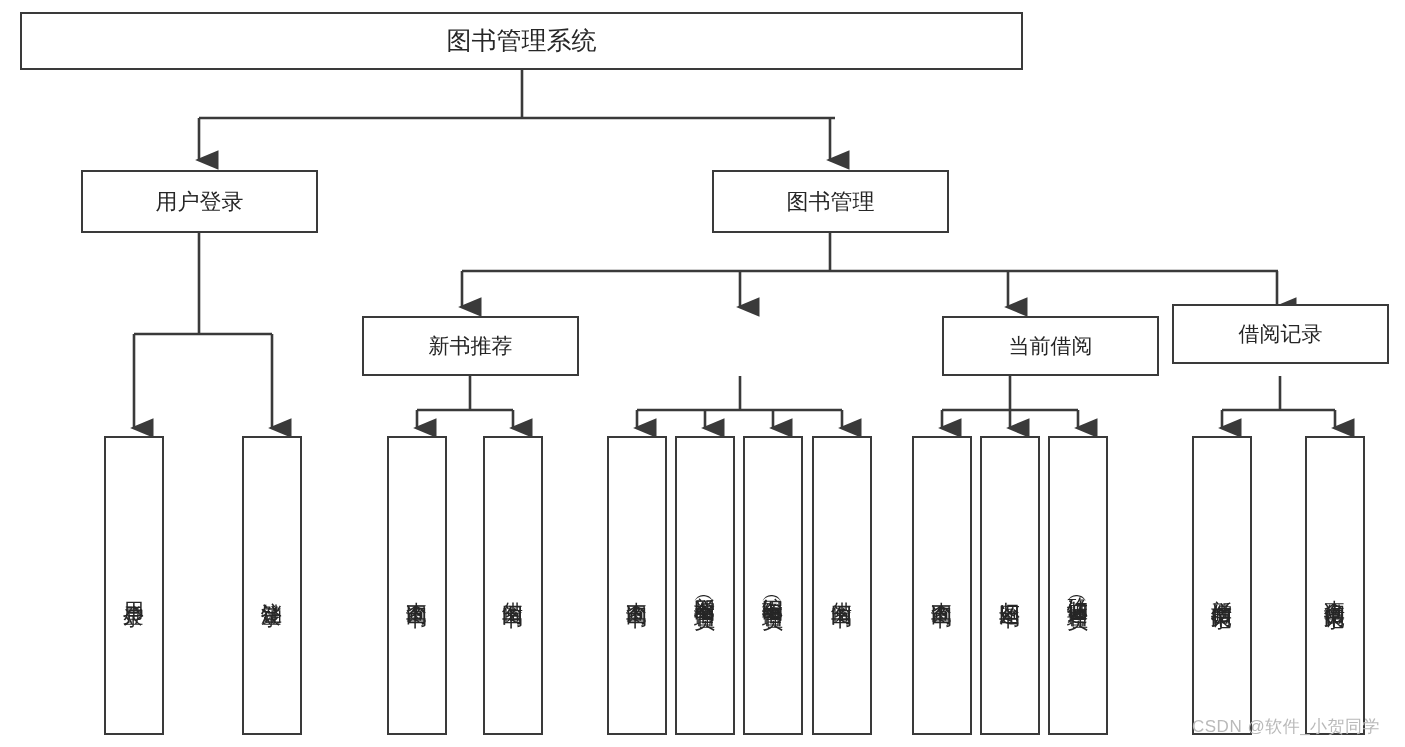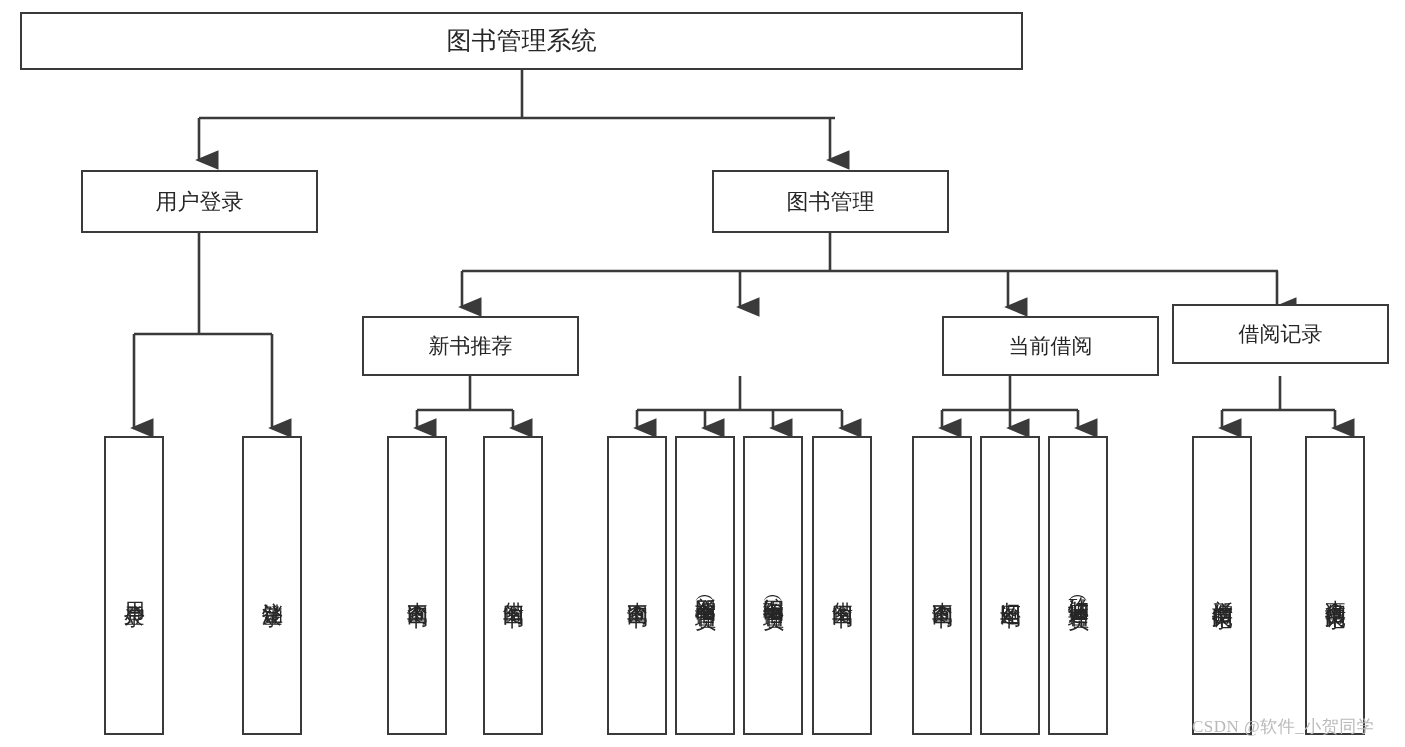--- a/index.html
+++ b/index.html
@@ -1,18 +1,18 @@
 <!DOCTYPE html>
 <html><head>
 <meta charset="utf-8">
 <style>
   html,body{margin:0;padding:0;background:#ffffff;}
   body{width:1405px;height:747px;overflow:hidden;
        font-family:"Liberation Sans","DejaVu Sans",sans-serif;}
-  #canvas{position:relative;width:1405px;height:747px;background:#fff;font-family:Liberation Serif, serif;}
+  #canvas{position:relative;width:1405px;height:747px;background:#fff;}
   svg.links{position:absolute;left:0;top:0;width:1405px;height:747px;}
 
   .node{position:absolute;box-sizing:border-box;background:#ffffff;
         border:2.5px solid #3a3a3a;display:flex;align-items:center;
         justify-content:center;color:#262626;}
   .node .lbl{display:block;text-align:center;line-height:1.18;}
 
   
   .h1{font-size:25px;}
   .h2{font-size:22px;}

